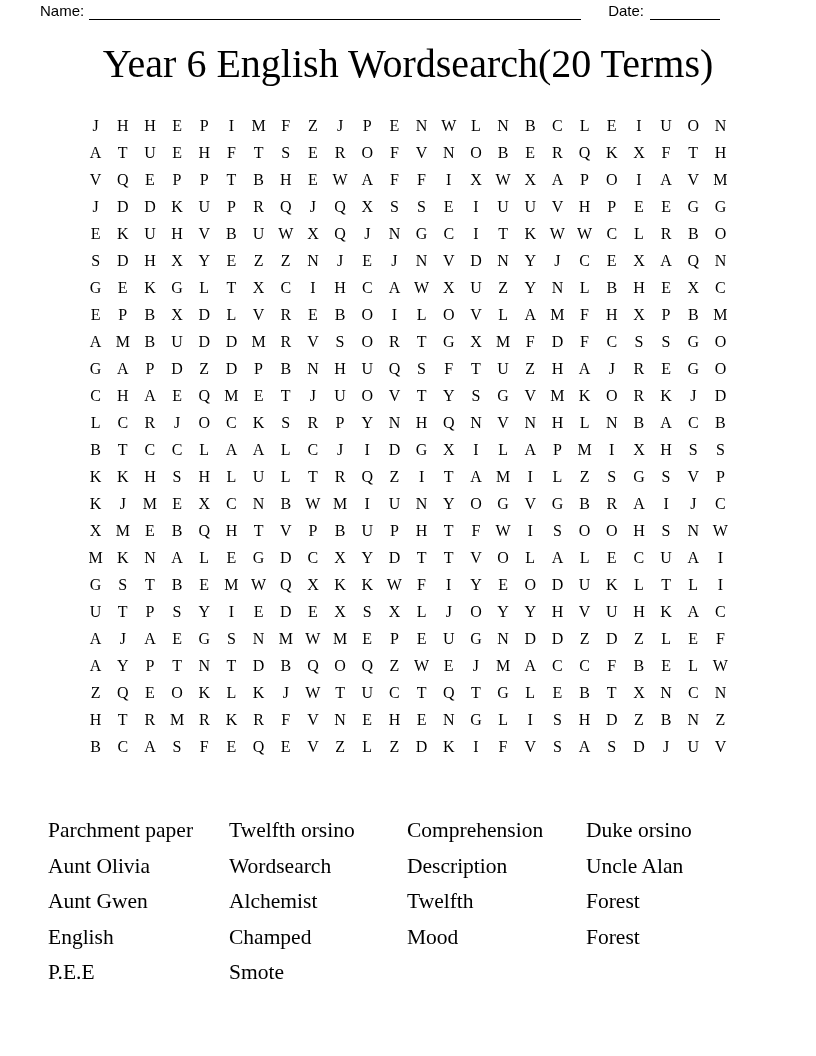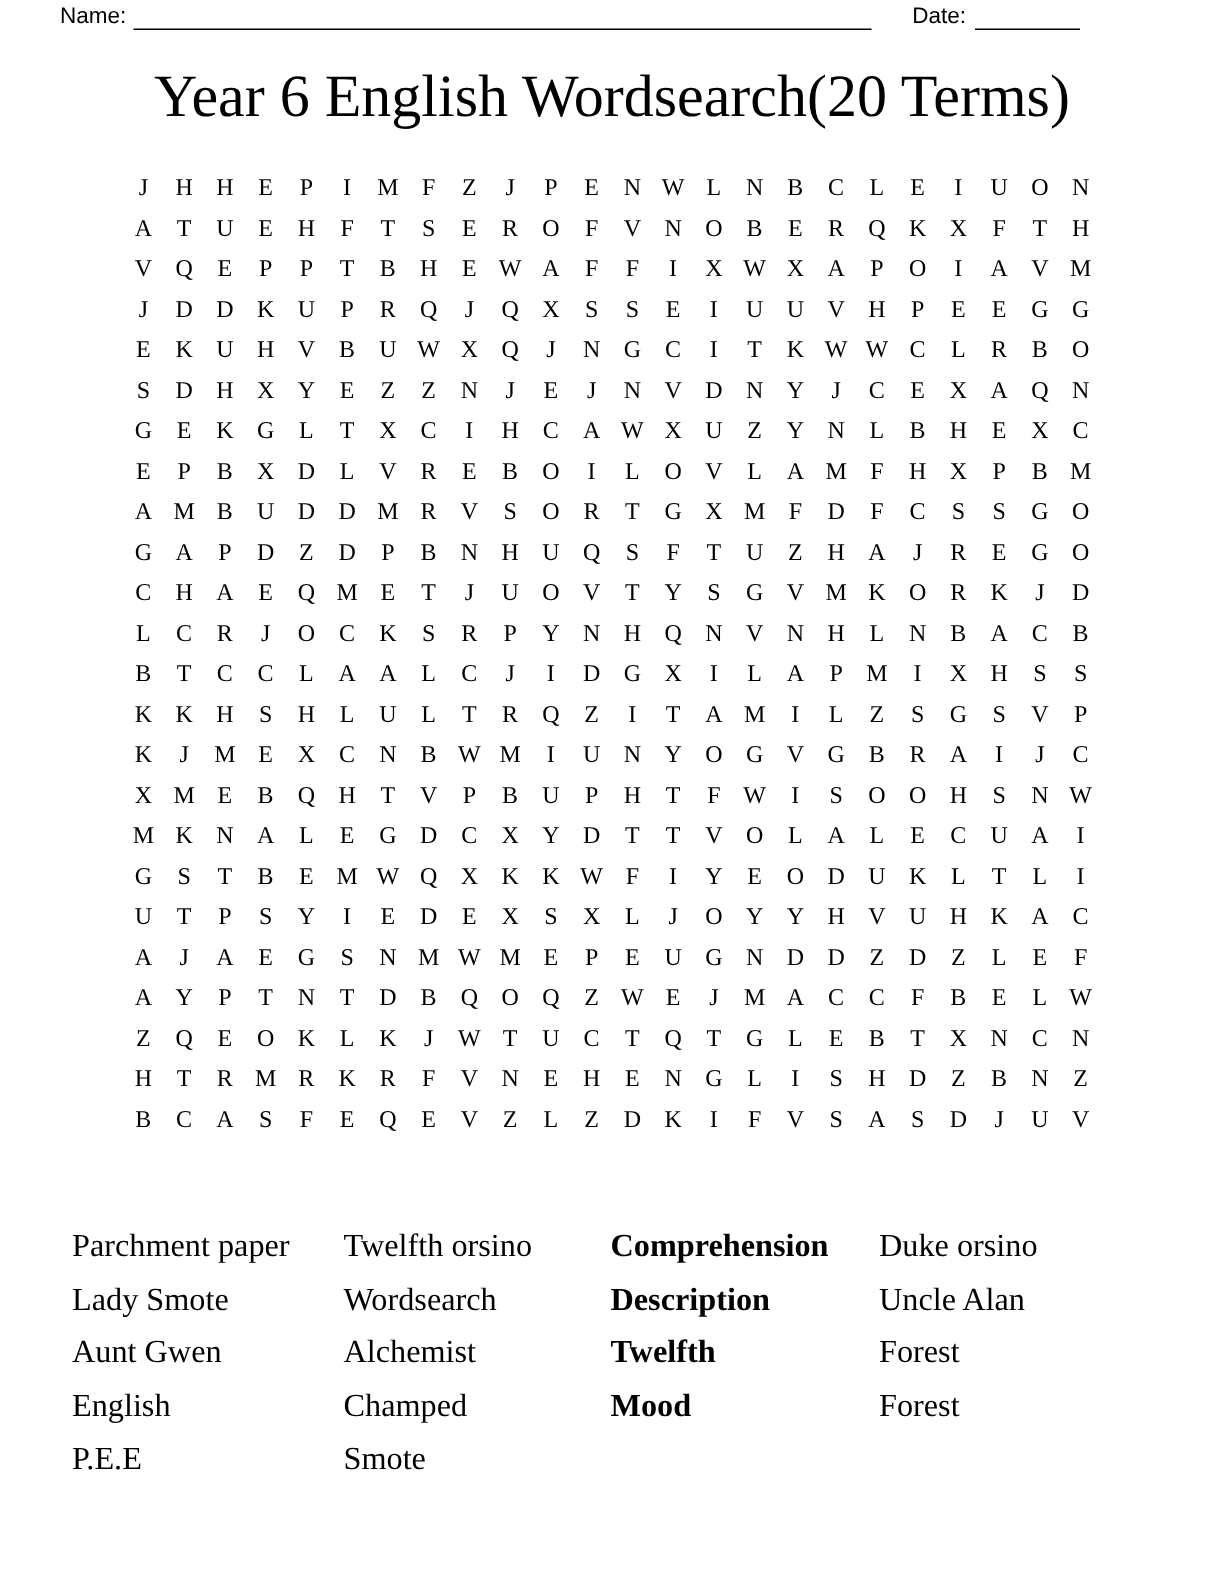--- a/index.html
+++ b/index.html
@@ -47,21 +47,21 @@
     text-align: center;
     font-family: "Liberation Serif", serif;
     font-size: 16px;
   }
 
   
   .words { position: absolute; top: 781px; left: 0; width: 100%; height: 200px; margin-top: 32px; }
   .word-col { position: absolute; top: 0; }
   .word-col-0 { left: 48px; }
   .word-col-1 { left: 229px; }
-  .word-col-2 { left: 407px; font-weight: bold; }
+  .word-col-2 { left: 407px; }
   .word-col-3 { left: 586px; }
   .word-item {
     display: block;
     height: 35.5px; line-height: 35.5px;
     font-family: "Liberation Serif", serif;
     font-size: 21.5px;
     white-space: nowrap;
   }
 </style>
 </head>
@@ -652,21 +652,21 @@
     <div class="cell">S</div>
     <div class="cell">D</div>
     <div class="cell">J</div>
     <div class="cell">U</div>
     <div class="cell">V</div>
   </div>
 
 <div class="words">
   <div class="word-col word-col-0">
       <span class="word-item">Parchment paper</span>
-      <span class="word-item">Lady Smote</span>
+      <span class="word-item">Aunt Olivia</span>
       <span class="word-item">Aunt Gwen</span>
       <span class="word-item">English</span>
       <span class="word-item">P.E.E</span>
     </div>
   <div class="word-col word-col-1">
       <span class="word-item">Twelfth orsino</span>
       <span class="word-item">Wordsearch</span>
       <span class="word-item">Alchemist</span>
       <span class="word-item">Champed</span>
       <span class="word-item">Smote</span>

